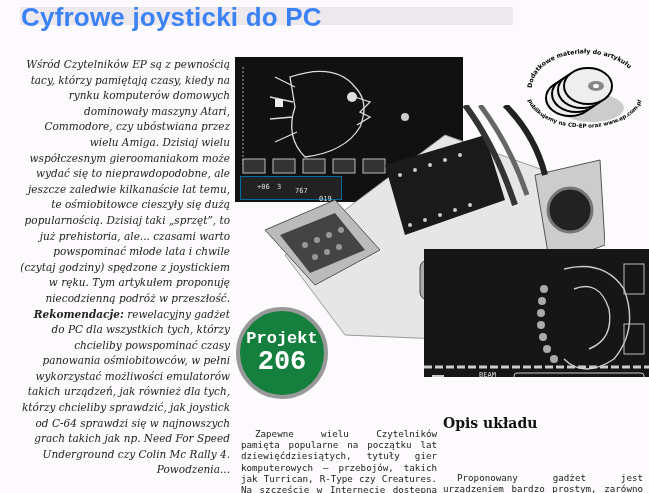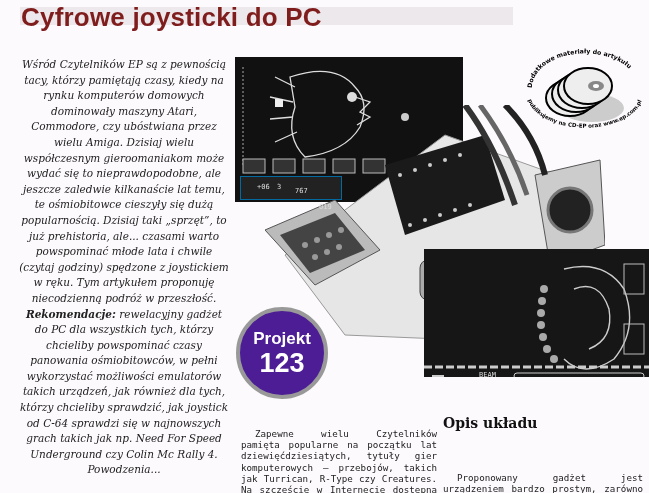--- a/index.html
+++ b/index.html
@@ -1,26 +1,26 @@
 <!DOCTYPE html>
 <html><head>
   <meta charset="utf-8">
   <style>
     html, body { margin:0; padding:0; }
     body { width:649px; height:493px; background:#fdfafd; position:relative; overflow:hidden; font-family:"DejaVu Serif", serif; color:#111; }
     .title-bar { position:absolute; left:20px; top:7px; width:493px; height:18px; background:#ede8ec; }
-    .title { position:absolute; left:21px; top:2px; font-family:"Liberation Sans", sans-serif; font-weight:bold; font-size:26px; letter-spacing:0.2px; color:#7f1d1d; white-space:nowrap; margin:0; }
-    .lead { position:absolute; left:18px; top:57px; width:212px; font-style:italic; font-size:10.5px; line-height:15.6px; text-align:center; font-family:"DejaVu Serif", serif; color:#222; }
+    .title { position:absolute; left:21px; top:2px; font-family:"Liberation Sans", sans-serif; font-weight:bold; font-size:26px; letter-spacing:0.2px; color:#3b82f6; white-space:nowrap; margin:0; }
+    .lead { position:absolute; left:18px; top:57px; width:212px; font-style:italic; font-size:10.5px; line-height:15.6px; text-align:right; font-family:"DejaVu Serif", serif; color:#222; }
     .lead p { margin:0; }
     .lead .rek { font-weight:bold; }
     .photo { position:absolute; left:235px; top:57px; width:228px; height:145px; background:#111; overflow:hidden; }
     .pcb { position:absolute; left:265px; top:105px; width:340px; height:235px; }
     .shot2 { position:absolute; left:424px; top:249px; width:229px; height:128px; background:#404040; overflow:hidden; }
     .hud { position:absolute; left:240px; top:176px; width:100px; height:22px; border:1px solid #0369a1; background:#222; }
-    .badge { position:absolute; left:236px; top:307px; width:92px; height:92px; border-radius:50%; background:#4c1d95; border:4px solid #999; box-sizing:border-box; text-align:center; color:#fff; font-family:Liberation Sans, sans-serif; font-weight:bold; }
+    .badge { position:absolute; left:236px; top:307px; width:92px; height:92px; border-radius:50%; background:#15803d; border:4px solid #999; box-sizing:border-box; text-align:center; color:#fff; font-family:Liberation Mono, monospace; font-weight:bold; }
     .badge .l1 { display:block; font-size:17px; margin-top:18px; }
     .badge .l2 { display:block; font-size:27px; line-height:28px; }
     .cd-promo { position:absolute; left:520px; top:48px; width:125px; height:85px; }
     .col { position:absolute; top:428px; font-family:"DejaVu Sans Mono", monospace; font-size:9.2px; line-height:11.2px; color:#222; text-align:justify; }
     .col p { margin:0; }
     .col2 { left:241px; width:196px; }
     .col3 { left:443px; width:200px; }
     .col3 h3 { margin:-10px 0 0 0; font-family:"DejaVu Serif", serif; font-size:14px; font-weight:bold; color:#111; }
     .game-label { position:absolute; font-family:"DejaVu Sans Mono", monospace; font-size:7px; color:#ddd; }
   </style>
@@ -90,21 +90,21 @@
   <rect x="155" y="155" width="18" height="40" rx="8" fill="#aaa" stroke="#444"></rect>
   <path d="M200 0 Q230 40 250 100" stroke="#333" stroke-width="6" fill="none"></path>
   <path d="M215 0 Q245 40 262 90" stroke="#666" stroke-width="5" fill="none"></path>
   <path d="M240 0 Q270 30 280 70" stroke="#222" stroke-width="6" fill="none"></path>
 </svg>
 
 <div class="hud">
   <span class="game-label" style="left:16px;top:6px;">+06</span>
   <span class="game-label" style="left:36px;top:6px;">3</span>
   <span class="game-label" style="left:54px;top:10px;">767</span>
-  <span class="game-label" style="left:78px;top:26px;">019</span>
+  <span class="game-label" style="left:78px;top:18px;">019</span>
 </div>
 
 <div class="shot2">
   <svg width="229" height="148" viewBox="0 0 229 148">
     <rect width="229" height="148" fill="#161616"></rect>
     <g fill="none" stroke="#ccc" stroke-width="1.4">
       <path d="M140 20 Q180 10 200 40 Q215 80 190 110 Q160 130 140 110"></path>
       <path d="M150 40 Q175 30 185 60 Q190 90 165 100"></path>
     </g>
     <g fill="#aaa">
@@ -121,21 +121,21 @@
     <path d="M0 118 L229 118" stroke="#ccc" stroke-width="3" stroke-dasharray="8,3"></path>
     <rect x="8" y="126" width="12" height="3" fill="#ccc"></rect>
     <rect x="90" y="124" width="130" height="6" rx="3" fill="none" stroke="#ccc"></rect>
   </svg>
   <span class="game-label" style="left:55px;top:122px;">BEAM</span>
   <span class="game-label" style="left:8px;top:133px;">1P- 025000</span>
 </div>
 
 <div class="badge">
   <span class="l1">Projekt</span>
-  <span class="l2">123</span>
+  <span class="l2">206</span>
 </div>
 
 <svg class="cd-promo" viewBox="0 0 125 85">
   <defs>
     <path id="arcTop" d="M12 40 A52 34 0 0 1 118 40"></path>
     <path id="arcBot" d="M8 52 A58 34 0 0 0 122 52"></path>
   </defs>
   <ellipse cx="72" cy="60" rx="32" ry="14" fill="#ccc"></ellipse>
   <g fill="#eee" stroke="#000" stroke-width="2">
     <ellipse cx="50" cy="50" rx="24" ry="18"></ellipse>

